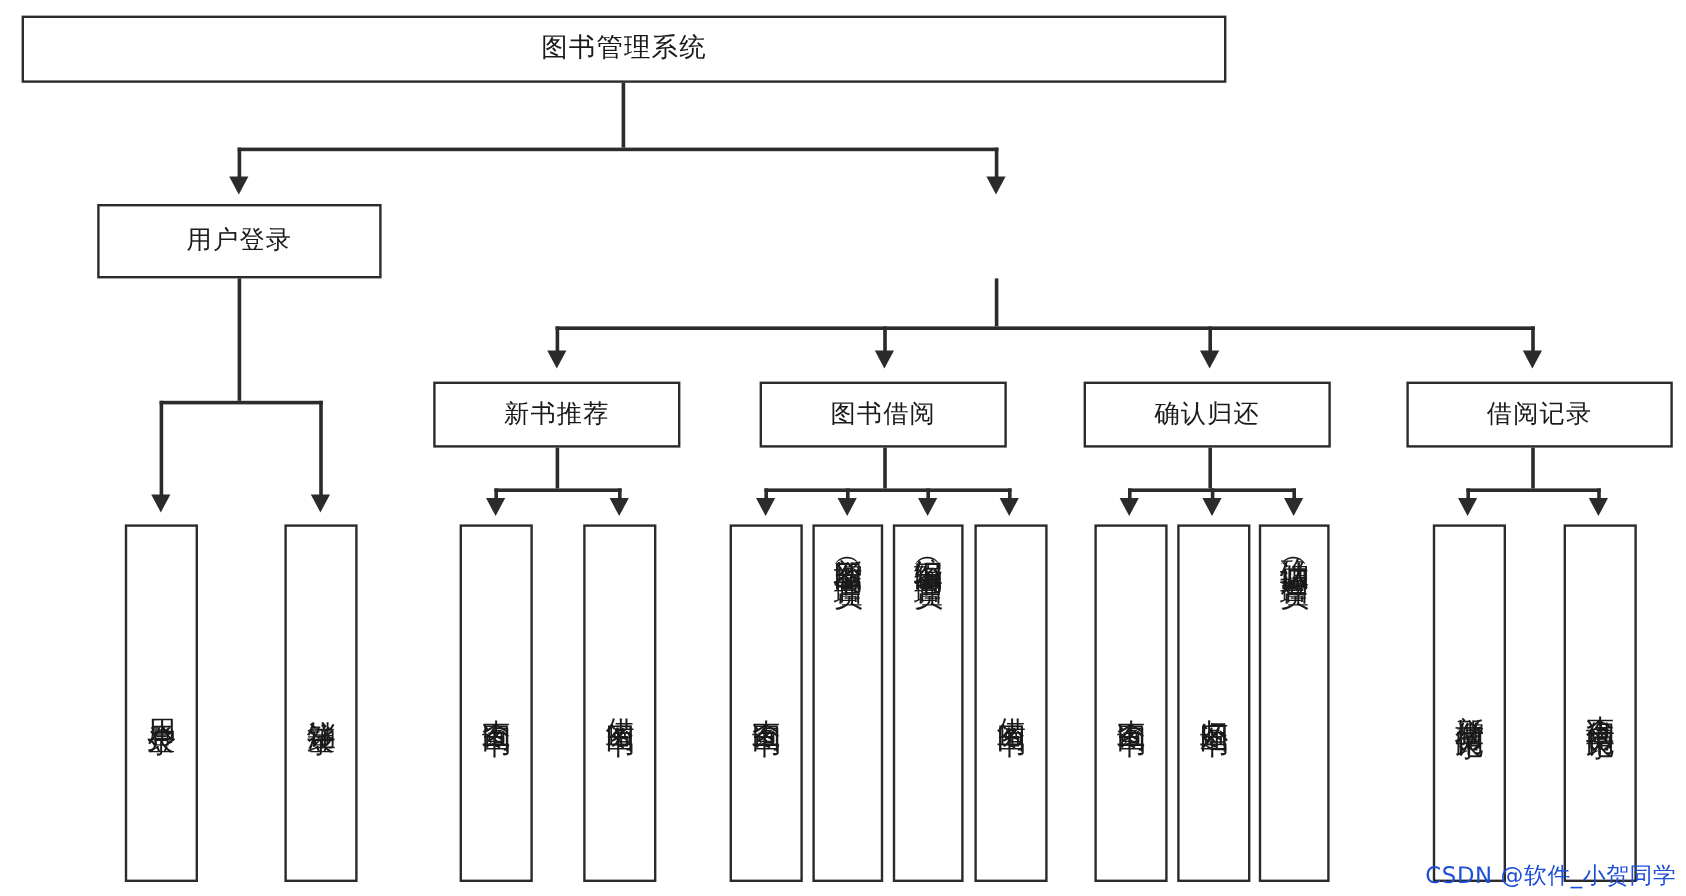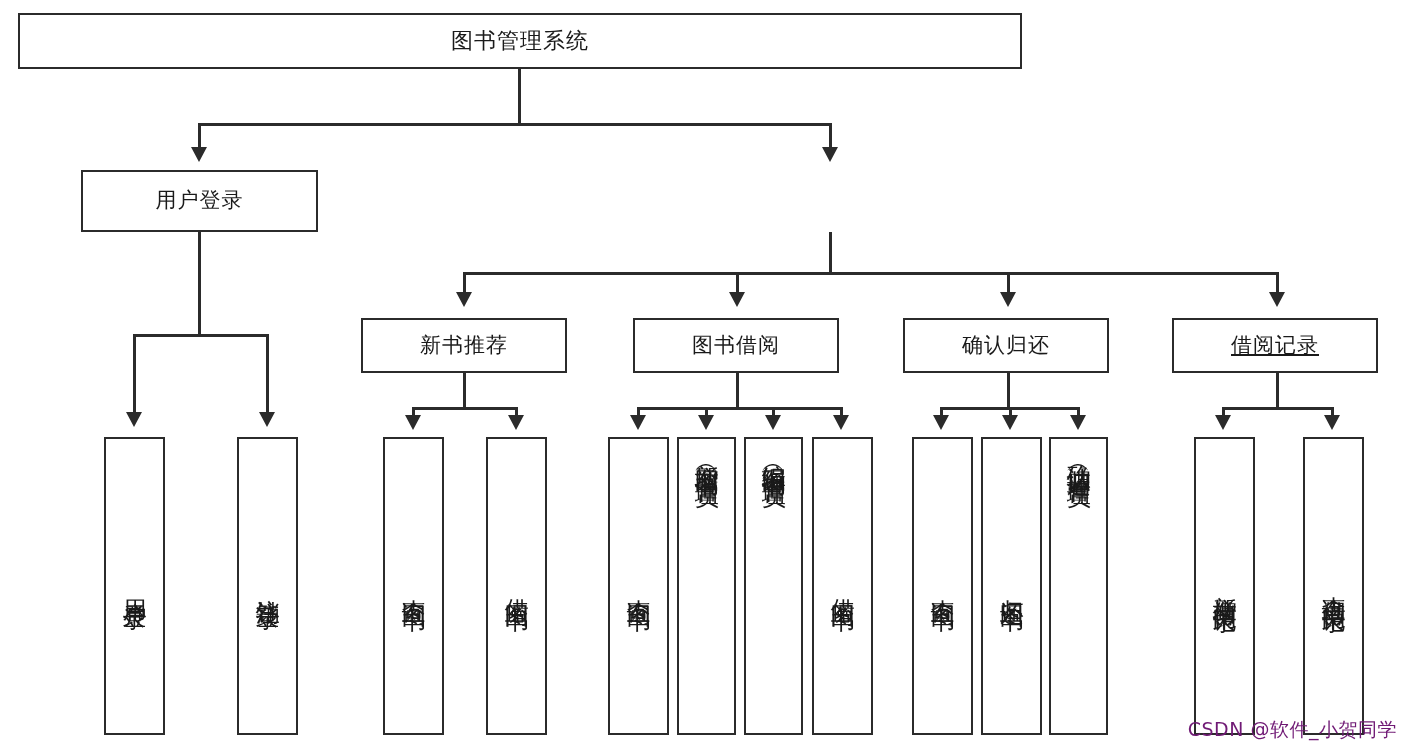--- a/index.html
+++ b/index.html
@@ -49,21 +49,21 @@
     border-left:8px solid transparent;
     border-right:8px solid transparent;
     border-top:15px solid #2b2b2b;
   }
 
   #watermark{
     position:absolute;
     right:8px;
     bottom:4px;
     font-size:19px;
-    color:#701a75;
+    color:#1d4ed8;
     white-space:nowrap;
     letter-spacing:0.5px;
   }
 </style>
 </head>
 <body>
 
 <div id="canvas">
 
   <div class="node h root" style="left:18px;top:13px;width:1004px;height:56px;">
@@ -108,21 +108,21 @@
 
   <div class="node h" style="left:361px;top:318px;width:206px;height:55px;">
     <span class="lbl">新书推荐</span>
   </div>
   <div class="node h" style="left:633px;top:318px;width:206px;height:55px;">
     <span class="lbl">图书借阅</span>
   </div>
   <div class="node h" style="left:903px;top:318px;width:206px;height:55px;">
     <span class="lbl">确认归还</span>
   </div>
-  <div class="node h" style="left:1172px;top:318px;width:206px;height:55px;text-decoration:underline;">
+  <div class="node h" style="left:1172px;top:318px;width:222px;height:55px;">
     <span class="lbl">借阅记录</span>
   </div>
 
   <div class="ln vl" style="left:463px;top:373px;width:3px;height:34px;"></div>
   <div class="ln hl" style="left:412px;top:407px;width:106px;height:3px;"></div>
   <div class="ln vl" style="left:412px;top:407px;width:3px;height:10px;"></div>
   <div class="arrow" style="left:405px;top:415px;"></div>
   <div class="ln vl" style="left:515px;top:407px;width:3px;height:10px;"></div>
   <div class="arrow" style="left:508px;top:415px;"></div>
 

